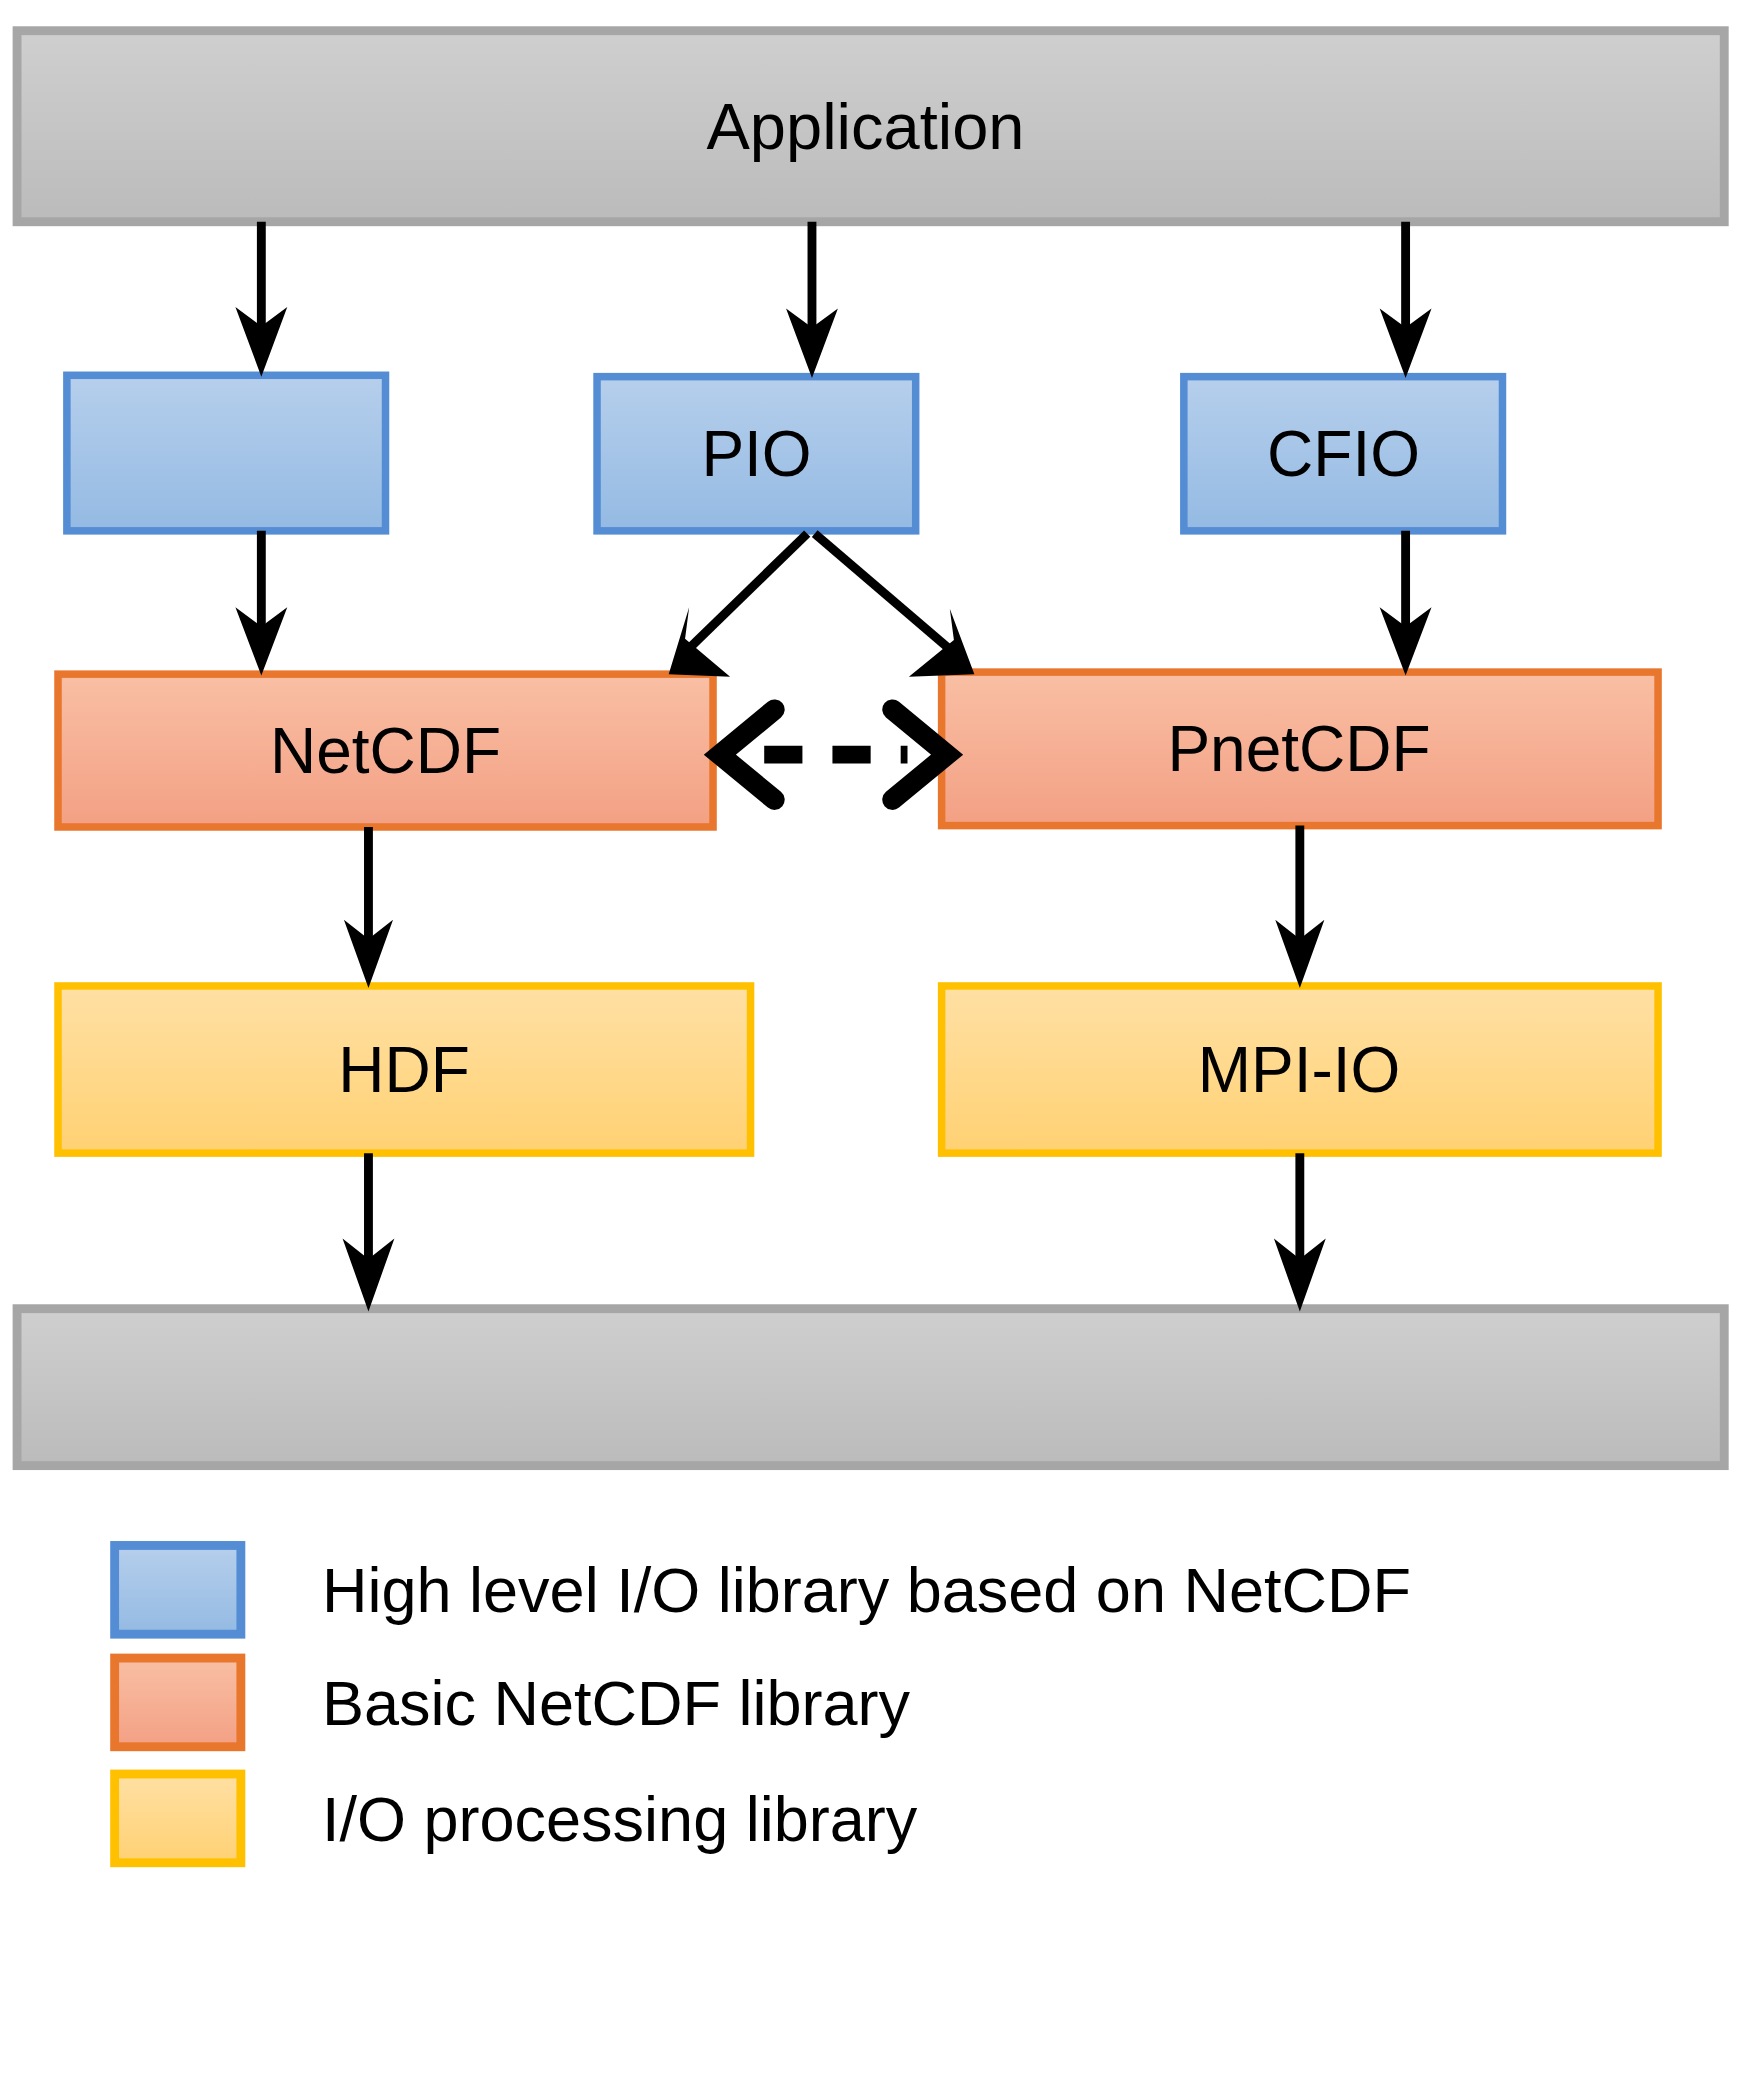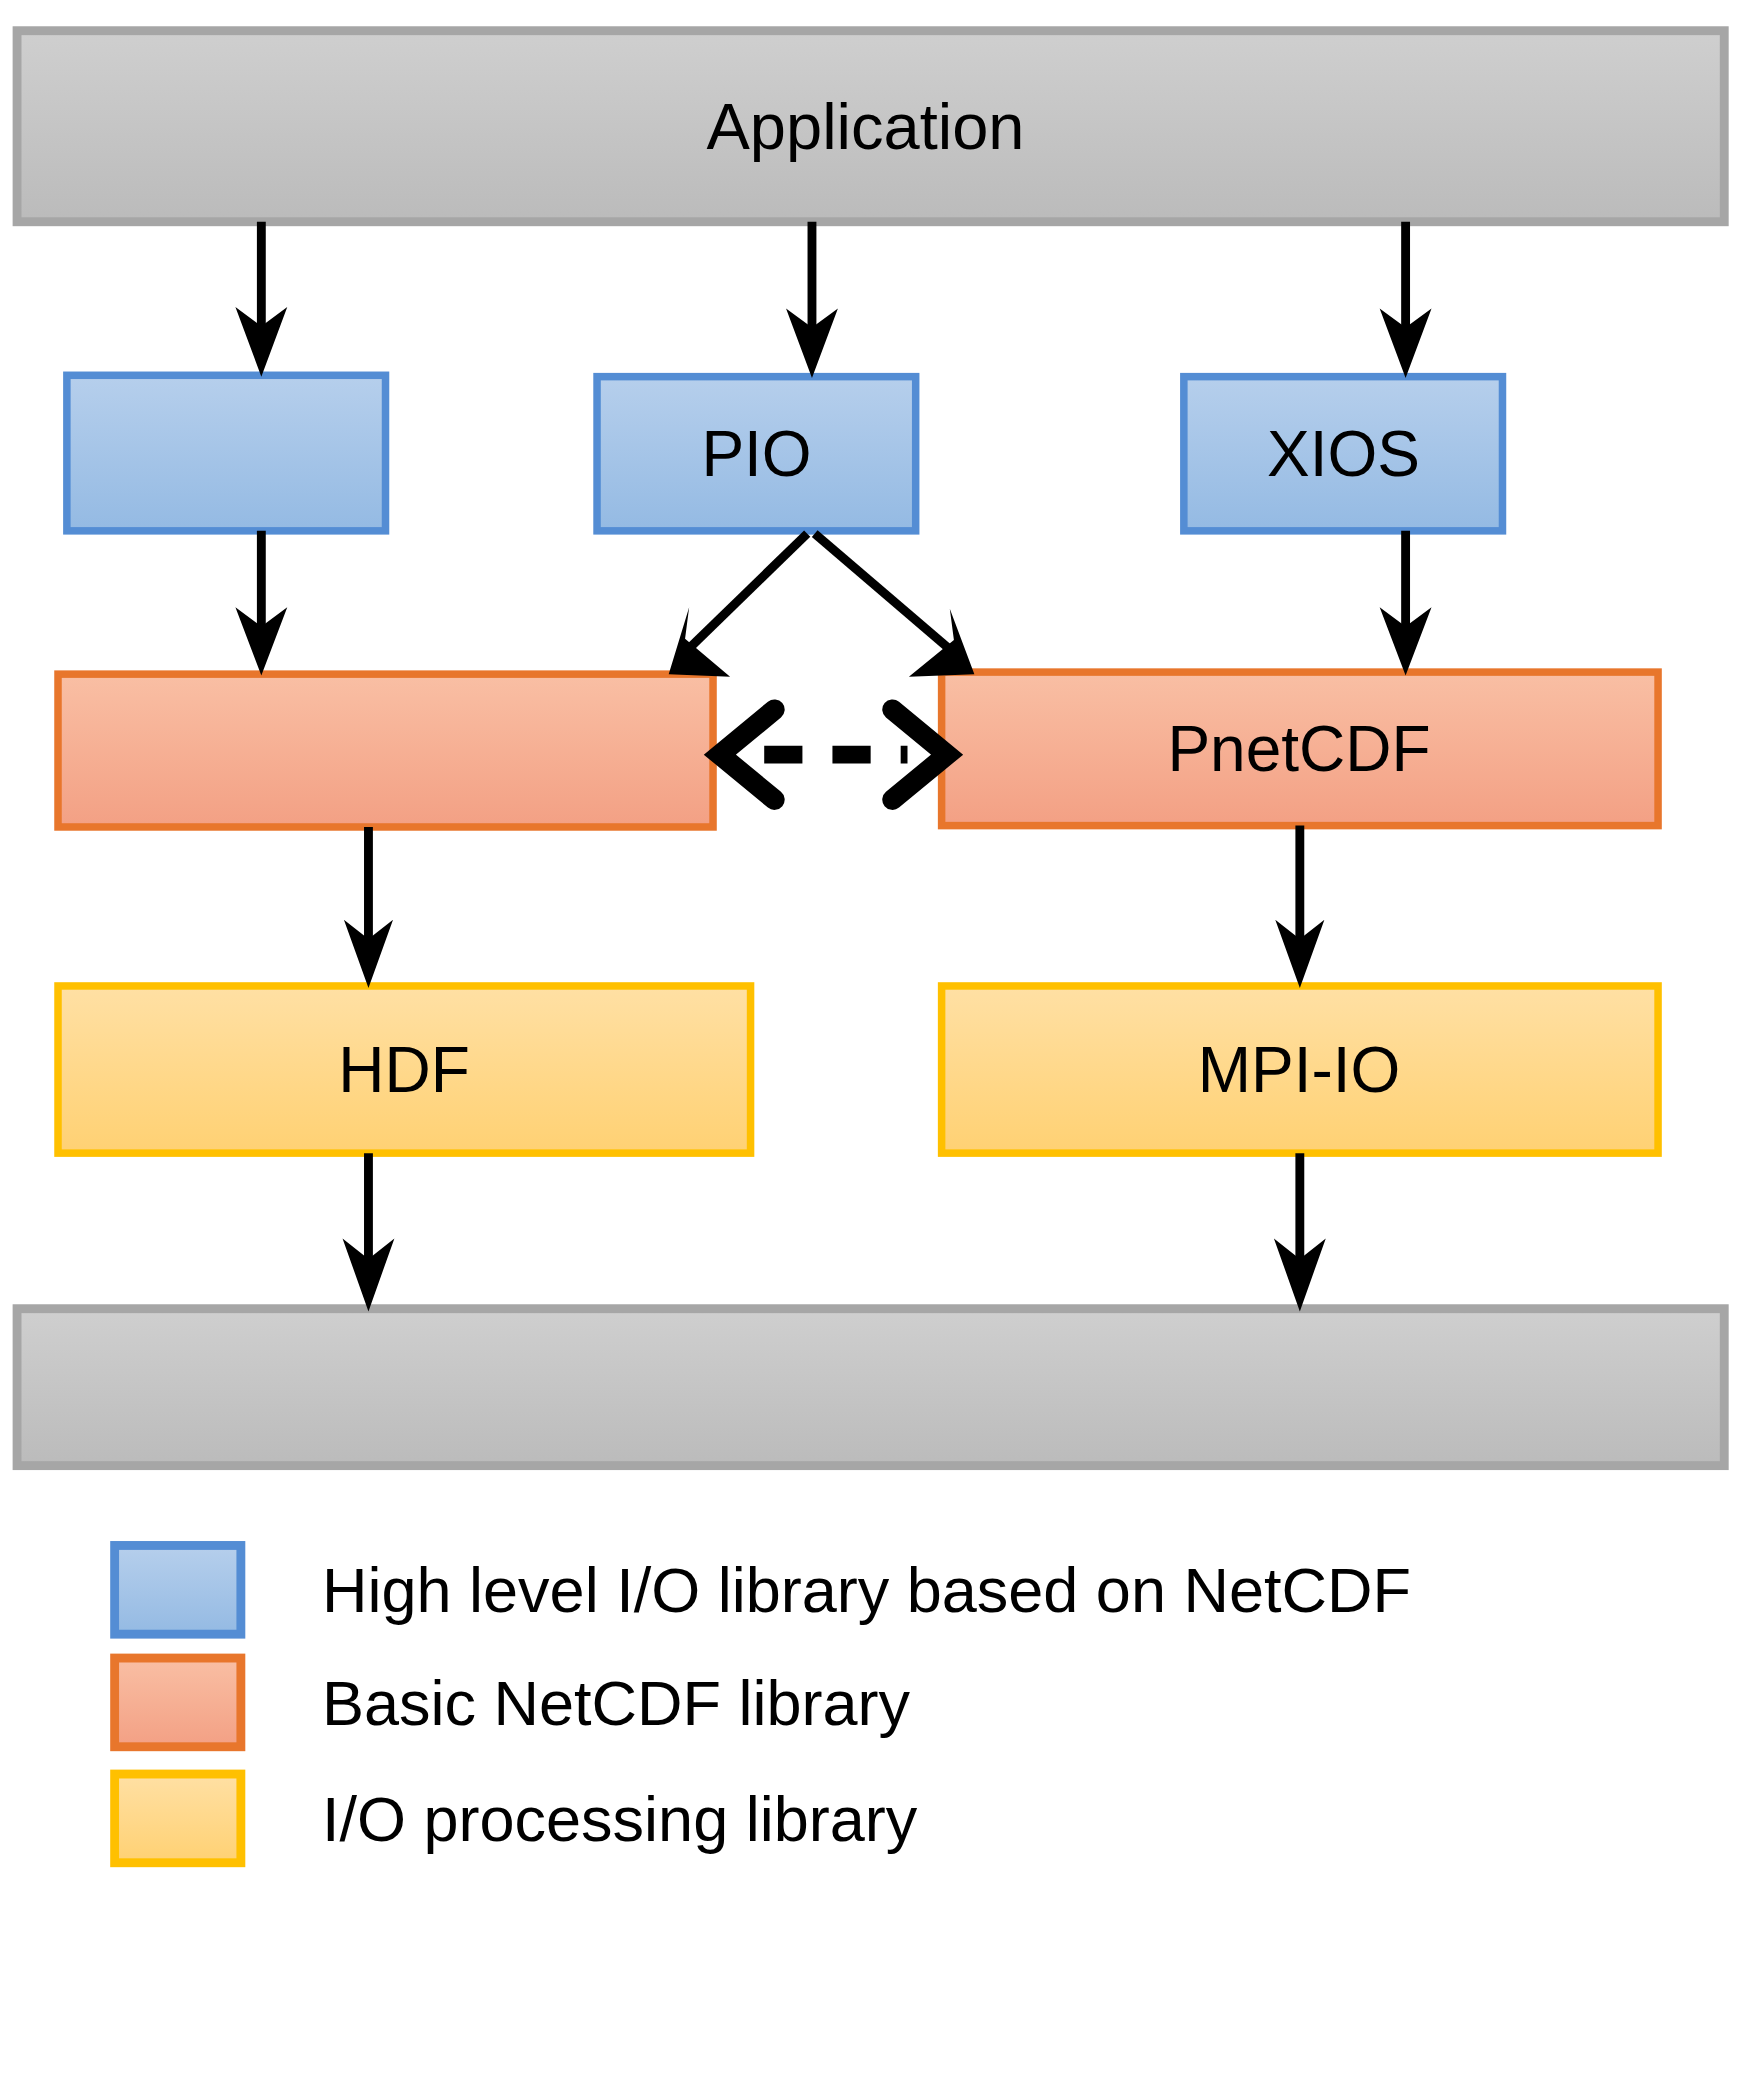--- a/index.html
+++ b/index.html
@@ -186,22 +186,23 @@
     <g>
       <rect x="168" y="2600" width="185" height="130" fill="url(#gradYellow)" stroke="#FFC000" stroke-width="13"></rect>
     </g>
   </svg>
 
   <div class="node-label" style="left:12px; top:31px; width:1707px; height:191px; font-size:65px;">Application</div>
 
 
   <div class="node-label" style="left:597px; top:377px; width:319px; height:154px; font-size:64px;">PIO</div>
 
-  <div class="node-label" style="left:1184px; top:377px; width:319px; height:154px; font-size:64px;">XIOS</div>
-
+  <div class="node-label" style="left:1184px; top:377px; width:319px; height:154px; font-size:64px;">CFIO</div>
+
+  <div class="node-label" style="left:58px; top:674px; width:655px; height:153px; font-size:64px;">NetCDF</div>
 
   <div class="node-label" style="left:941px; top:672px; width:716px; height:153px; font-size:64px;">PnetCDF</div>
 
   <div class="node-label" style="left:58px; top:986px; width:692px; height:167px; font-size:64px;">HDF</div>
 
   <div class="node-label" style="left:941px; top:986px; width:716px; height:167px; font-size:64px;">MPI-IO</div>
 
 
   <div class="legend-label" style="left:287px; top:1545px; width:1296px; height:89px; font-size:63px;">High level I/O library based on NetCDF</div>
 

